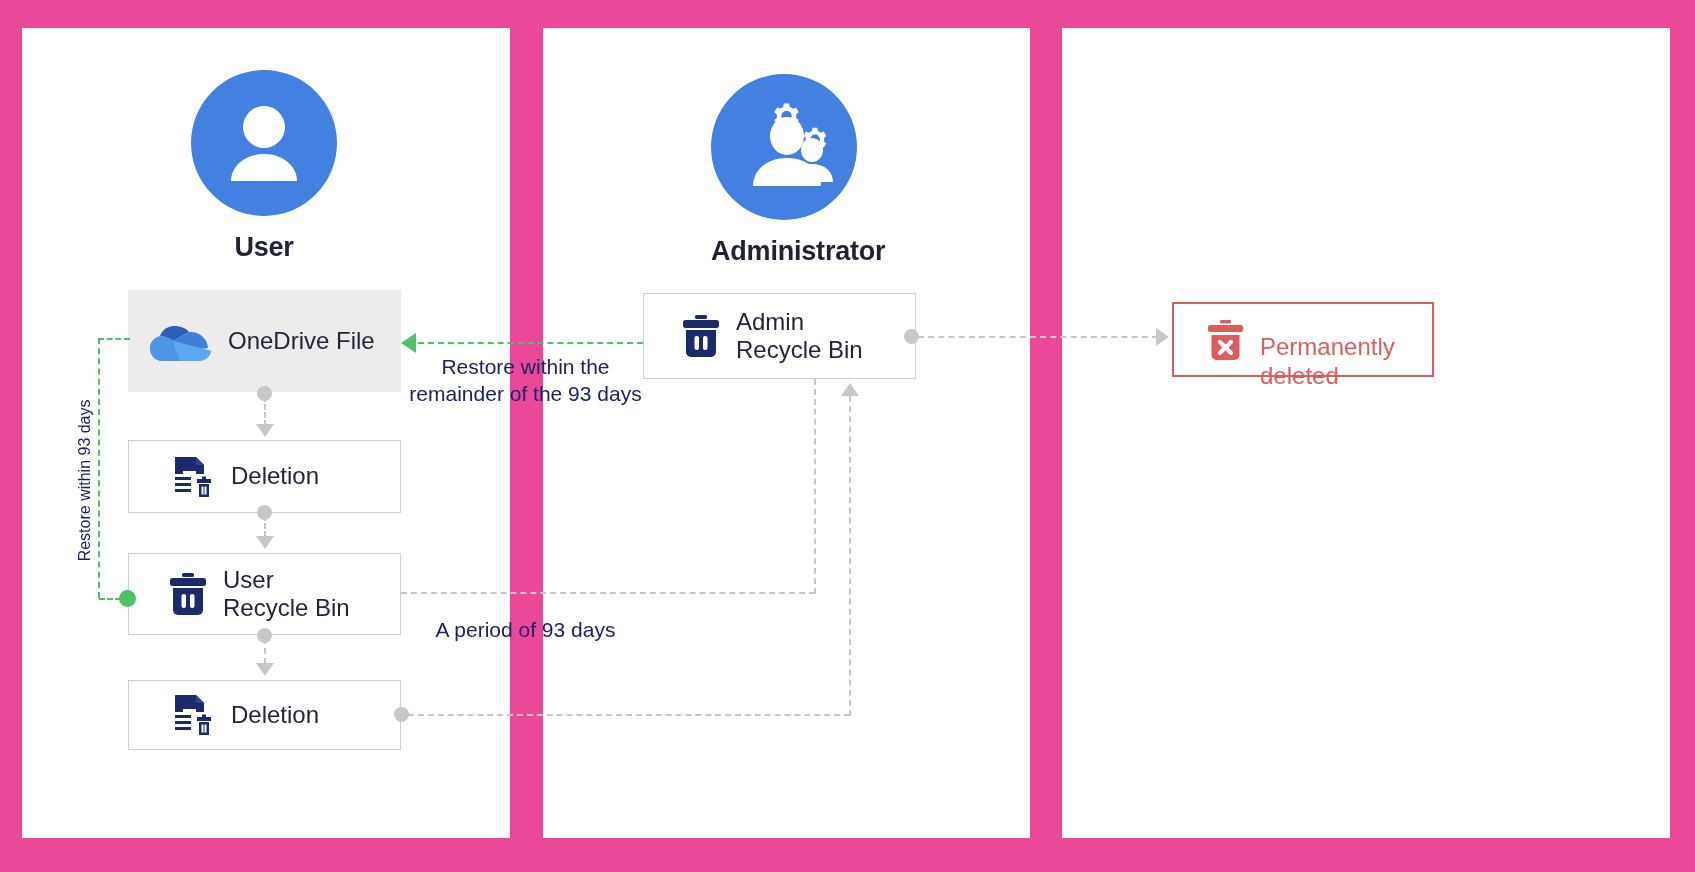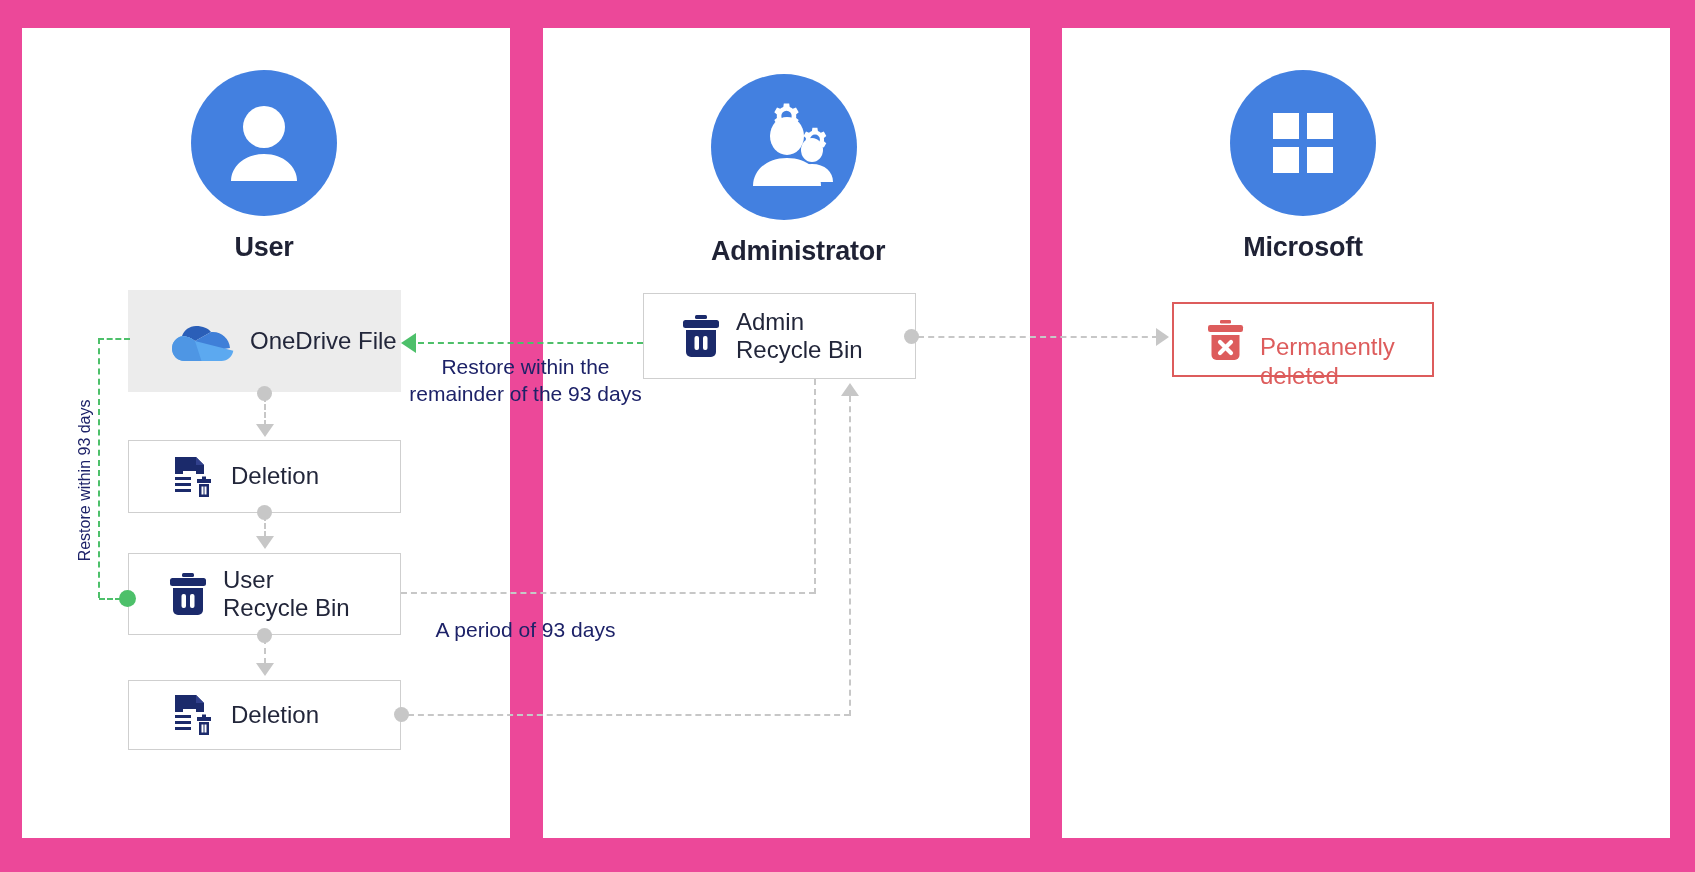--- a/index.html
+++ b/index.html
@@ -62,21 +62,21 @@
   .node .ico { flex: 0 0 auto; display: flex; align-items: center; justify-content: center; }
   .node .txt {
     margin-left: 16px;
     font-size: 24px;
     line-height: 1.18;
     color: #22263a;
     white-space: pre-line;
   }
   .node.danger .txt { color: #dd5c5c; margin-top: 44px; }
 
-  #node-onedrive   { left: 128px;  top: 290px; width: 273px; height: 102px; }
+  #node-onedrive   { left: 128px;  top: 290px; width: 273px; height: 102px; padding-left: 22px; }
   #node-del-1      { left: 128px;  top: 440px; width: 273px; height: 73px; }
   #node-user-bin   { left: 128px;  top: 553px; width: 273px; height: 82px; padding-left: 40px; }
   #node-del-2      { left: 128px;  top: 680px; width: 273px; height: 70px; }
   #node-admin-bin  { left: 643px;  top: 293px; width: 273px; height: 86px; padding-left: 38px; }
   #node-perm-del   { left: 1172px; top: 302px; width: 262px; height: 75px; padding-left: 34px; }
 
   
   .dot {
     position: absolute;
     width: 15px; height: 15px;
@@ -167,33 +167,20 @@
           <ellipse cx="76" cy="62" rx="17" ry="19"></ellipse>
           <path d="M76 84c-21 0-34 13-34 28h68c0-15-13-28-34-28z"></path>
           <ellipse cx="101" cy="76" rx="11" ry="12"></ellipse>
           <path d="M101 90c-13 0-21 8-21 18h42c0-10-8-18-21-18z"></path>
         </g>
       </svg>
     </div>
     <div class="actor-label">Administrator</div>
   </div>
 
-  <div class="actor" id="actor-ms">
-    <div class="actor-circle">
-      <svg viewBox="0 0 146 146" width="146" height="146" aria-hidden="true">
-        <g fill="#ffffff">
-          <rect x="43" y="43" width="26" height="26"></rect>
-          <rect x="77" y="43" width="26" height="26"></rect>
-          <rect x="43" y="77" width="26" height="26"></rect>
-          <rect x="77" y="77" width="26" height="26"></rect>
-        </g>
-      </svg>
-    </div>
-    <div class="actor-label">Microsoft</div>
-  </div>
 
   <div class="node filled" id="node-onedrive">
     <span class="ico">
       <svg width="62" height="42" viewBox="0 0 62 42" aria-hidden="true">
         <path d="M24 6c-6.5 0-12 4.2-14 10 5 .2 9.5 2 13 5l16-9C36.5 8.4 30.8 6 24 6z" fill="#2b5fb8"></path>
         <path d="M39 12l-16 9c3.3 2.9 5.6 6.9 6.3 11.4L58 28c-.6-8.9-8-16-17-16-.7 0-1.4 0-2 .1z" fill="#3f7fd8"></path>
         <path d="M10 16.3C4.3 17.4 0 22.4 0 28.4 0 35.3 5.6 41 12.5 41h37c6 0 11-4.4 11.8-10.2L23 21c-3.5-3-8-4.8-13-5z" fill="#5ca9f0"></path>
         <path d="M10 16.3C4.3 17.4 0 22.4 0 28.4 0 35.3 5.6 41 12.5 41h17l-6.5-20c-3.5-3-8-4.8-13-4.7z" fill="#4e96e4"></path>
       </svg>
     </span>

